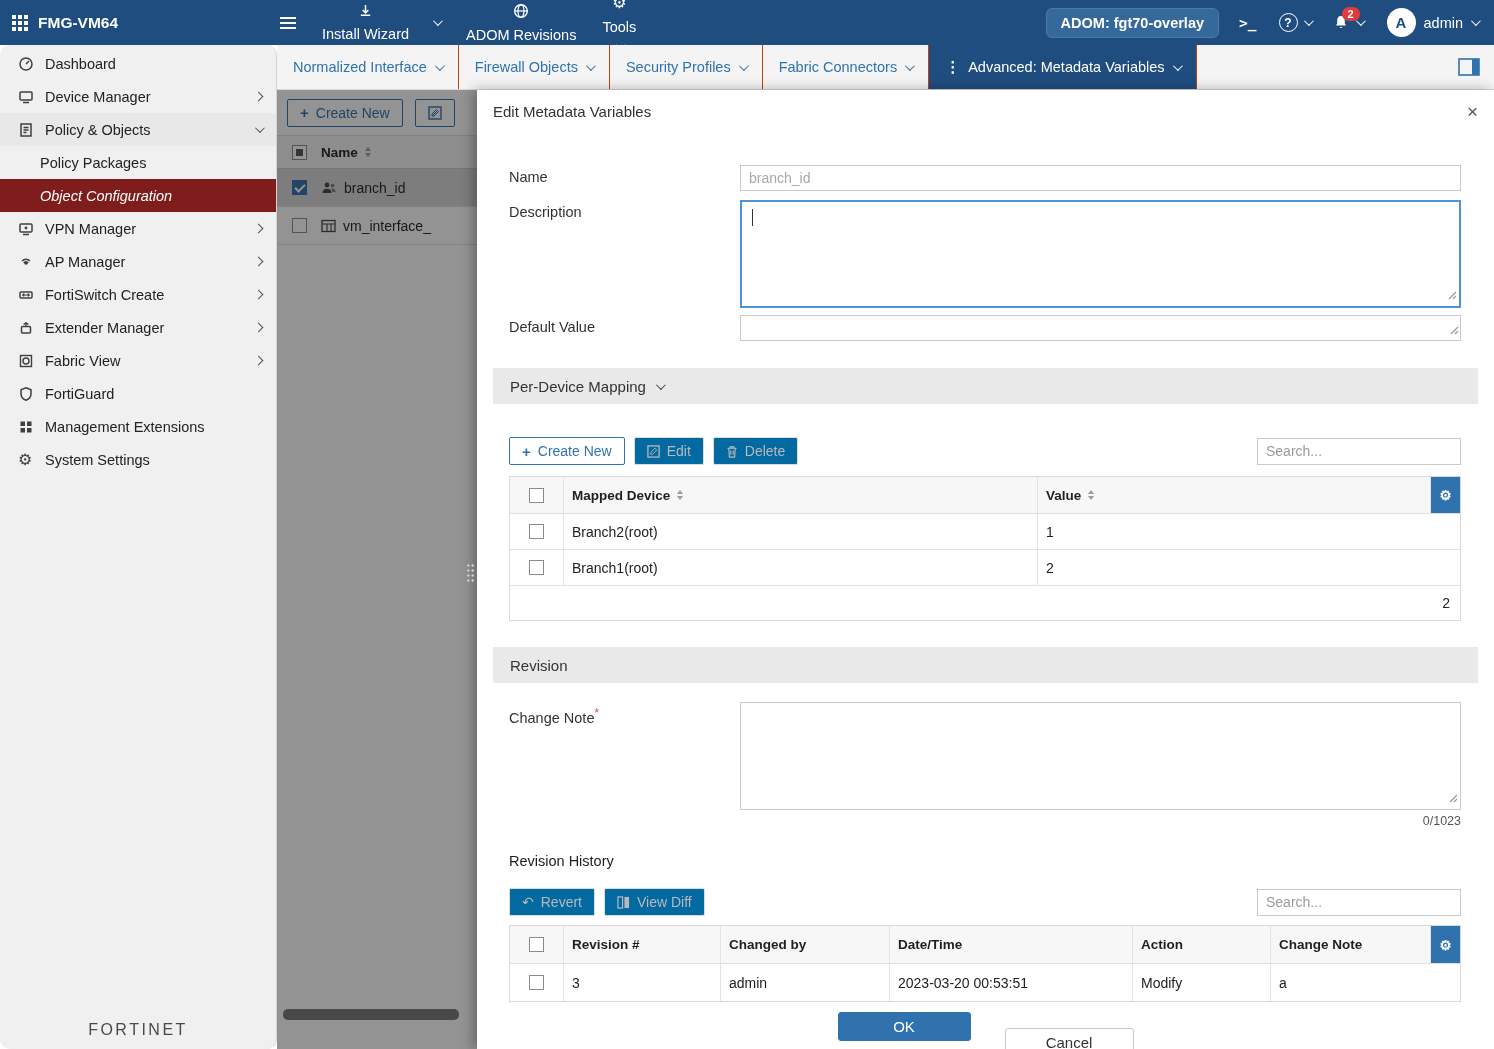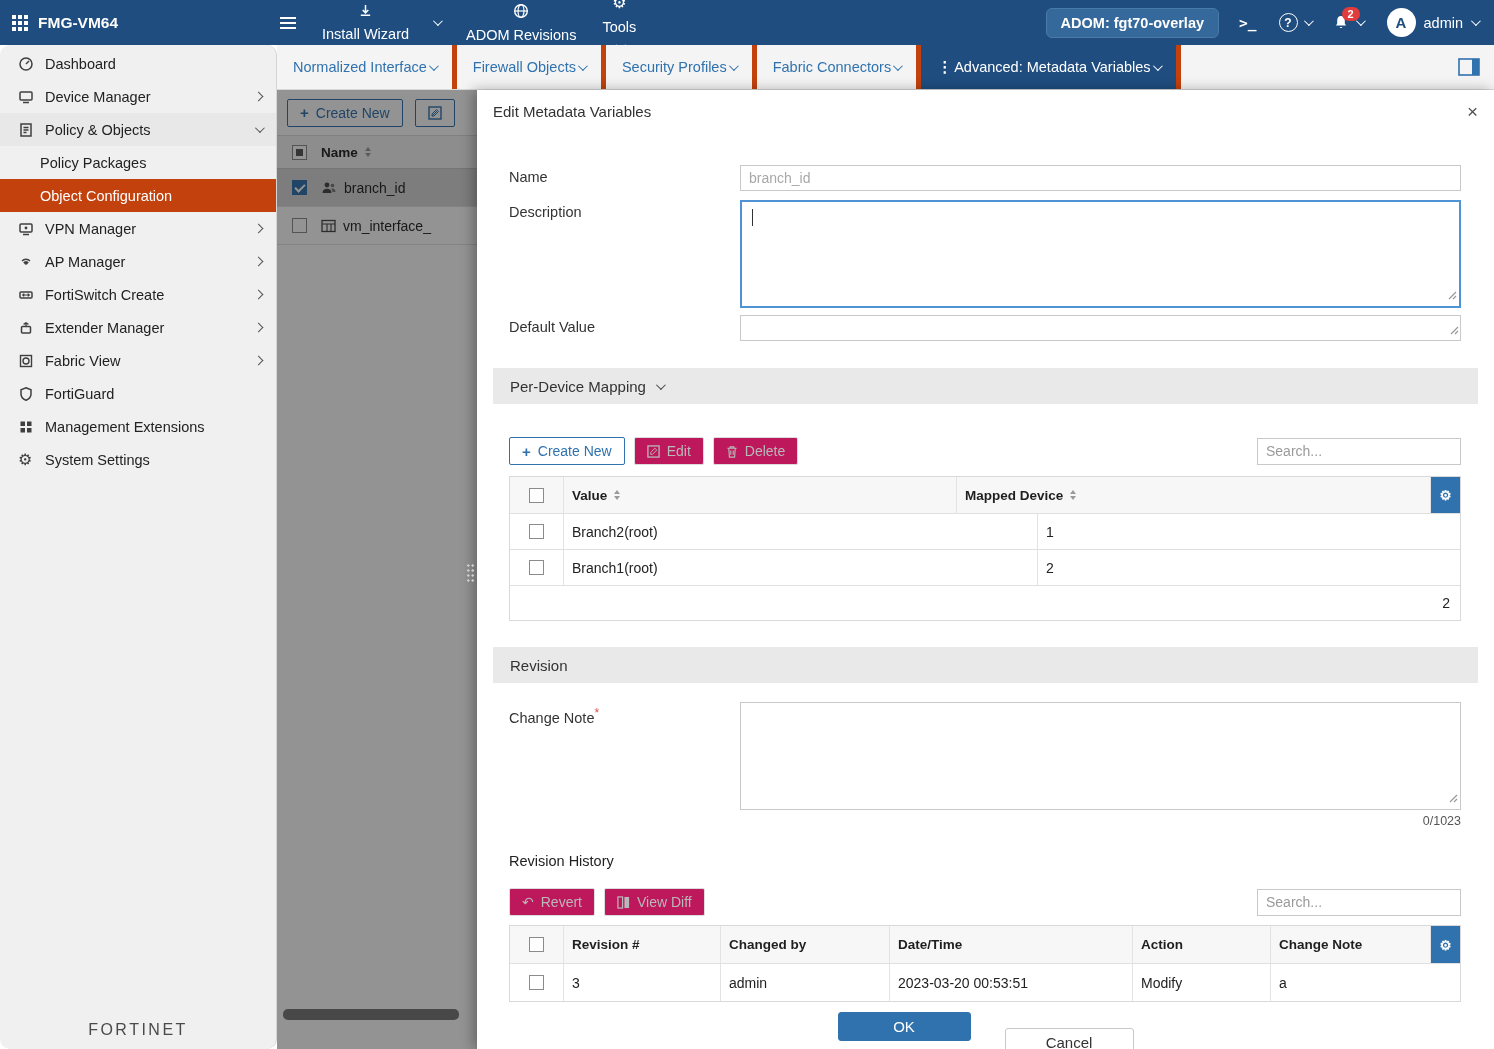--- a/index.html
+++ b/index.html
@@ -37,29 +37,29 @@
 
   
   .sidebar { position:absolute; top:45px; left:0; width:277px; bottom:0; background:#f0f0f0;
     border-right:1px solid #d5d5d5; padding-top:2px;border-radius:10px; }
   .side-item { height:33px; display:flex; align-items:center; gap:11px; padding:0 14px 0 18px;
     font-size:14.5px; color:#222; cursor:pointer; }
   .side-item svg, .side-item .gear-glyph { flex:0 0 16px; color:#3f3f3f; }
   .side-chev { margin-left:auto; color:#555; }
   .side-expanded { background:#e8e8e8; }
   .side-child { padding-left:40px; }
-  .side-selected { background:#c2410c; color:#fff; }
+  .side-selected { background:#7f1d1d; color:#fff;font-style:italic; }
   .fortinet-logo { position:absolute; bottom:10px; left:0; width:100%; text-align:center;
     font-weight:normal; font-size:16px; letter-spacing:2.5px; color:#4a4a4a; }
 
   
   .tabbar { position:absolute; top:45px; left:277px; right:0; height:45px; background:#f4f4f4;
     border-bottom:1px solid #d9d9d9; display:flex; align-items:stretch; }
-  .tab { display:flex; align-items:center; gap:2px; padding:4px 16px; color:#3072ae; font-size:14.5px;
-    border-right:5px solid #c2410c; cursor:pointer; }
+  .tab { display:flex; align-items:center; gap:8px; padding:4px 16px; color:#3072ae; font-size:14.5px;
+    border-right:1px solid #c2410c; cursor:pointer; }
   .tab-active { background:#1f4d7f; color:#fff; }
   .tab-dots { font-size:15px; font-weight:bold; }
   .layout-toggle { position:absolute; right:14px; top:13px; cursor:pointer; }
 
   
   .workspace { position:absolute; top:90px; left:277px; right:0; bottom:0; background:#fff; }
   .list-area { position:absolute; left:0; top:0; width:200px; bottom:0; background:#fff; overflow:hidden; z-index:1; }
   .bg-toolbar { height:45px; display:flex; align-items:center; gap:12px; padding-left:10px; width:280px; }
   .bg-btn { height:28px; display:inline-flex; align-items:center; gap:7px; padding:0 12px;
     border:1px solid #3072ae; color:#3072ae; background:#fff; border-radius:2px; font-size:14px; cursor:pointer; }
@@ -91,21 +91,21 @@
   .caret { position:absolute; left:10px; top:7px; width:1px; height:17px; background:#333; }
   .cn-text { width:100%; height:108px; border:1px solid #c9c9c9; position:relative; background:#fff; }
   .rz { position:absolute; right:2px; bottom:2px; }
   .section-bar { height:36px; background:#e9e9e9; display:flex; align-items:center; gap:10px;
     padding:0 17px; font-size:15px; color:#333; }
   .bar-chev { color:#444; cursor:pointer; }
   .tb-row { display:flex; align-items:center; gap:9px; }
   .btn { height:28px; display:inline-flex; align-items:center; gap:7px; padding:0 12px; font-size:14px;
     border-radius:2px; background:#fff; border:1px solid #dcdcdc; cursor:pointer; }
   .btn-outline { border-color:#3072ae; color:#3072ae; }
-  .btn-disabled { border-color:#dcdcdc; color:#b9b9b9; background:#be185d; cursor:default;text-align:center; }
+  .btn-disabled { border-color:#dcdcdc; color:#b9b9b9; background:#0369a1; cursor:default;text-align:center; }
   .plus { font-weight:bold; font-size:15px; }
   .search { margin-left:auto; width:204px; height:27px; border:1px solid #c9c9c9; padding:0 8px;
     font-size:14px; font-family:"Liberation Sans",sans-serif; }
   .search::placeholder { color:#9a9a9a; }
   .tbl { border:1px solid #d9d9d9; font-size:14px; }
   .trow { display:flex; align-items:stretch; height:36px; border-top:1px solid #e0e0e0; background:#fff; }
   .trow:first-child { border-top:none; }
   .thead { background:#f7f7f7; font-weight:bold; font-size:13.5px; color:#1f1f1f; }
   .td { display:flex; align-items:center; padding:0 8px; border-right:1px solid #e3e3e3; }
   .td:last-child { border-right:none; }
@@ -452,29 +452,29 @@
             <span>Delete</span>
           </div>
           <input class="search" placeholder="Search..." style="">
         </div>
 
         <div class="tbl mt11">
           <div class="trow thead">
             <div class="td c-cb">
                 <span class="cb"></span>
               </div>
-            <div class="td c-val">
-              <span>Value</span>
+            <div class="td c-dev">
+              <span>Mapped Device</span>
               <span class="sort">
                   <i class="up"></i>
                   <i class="dn"></i>
                 </span>
             </div>
-            <div class="td c-dev">
-              <span>Mapped Device</span>
+            <div class="td c-val">
+              <span>Value</span>
               <span class="sort">
                   <i class="up"></i>
                   <i class="dn"></i>
                 </span>
             </div>
             <div class="td gear-cell">
               <span>⚙</span>
             </div>
           </div>
           <div class="trow">

